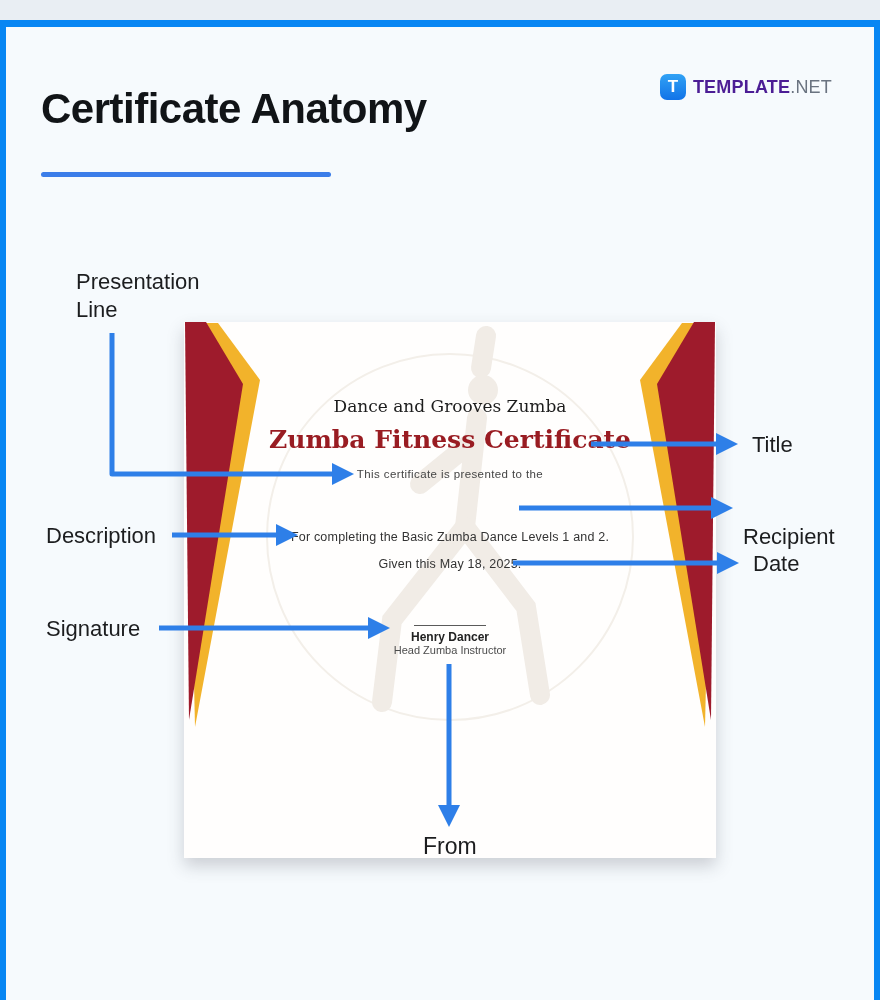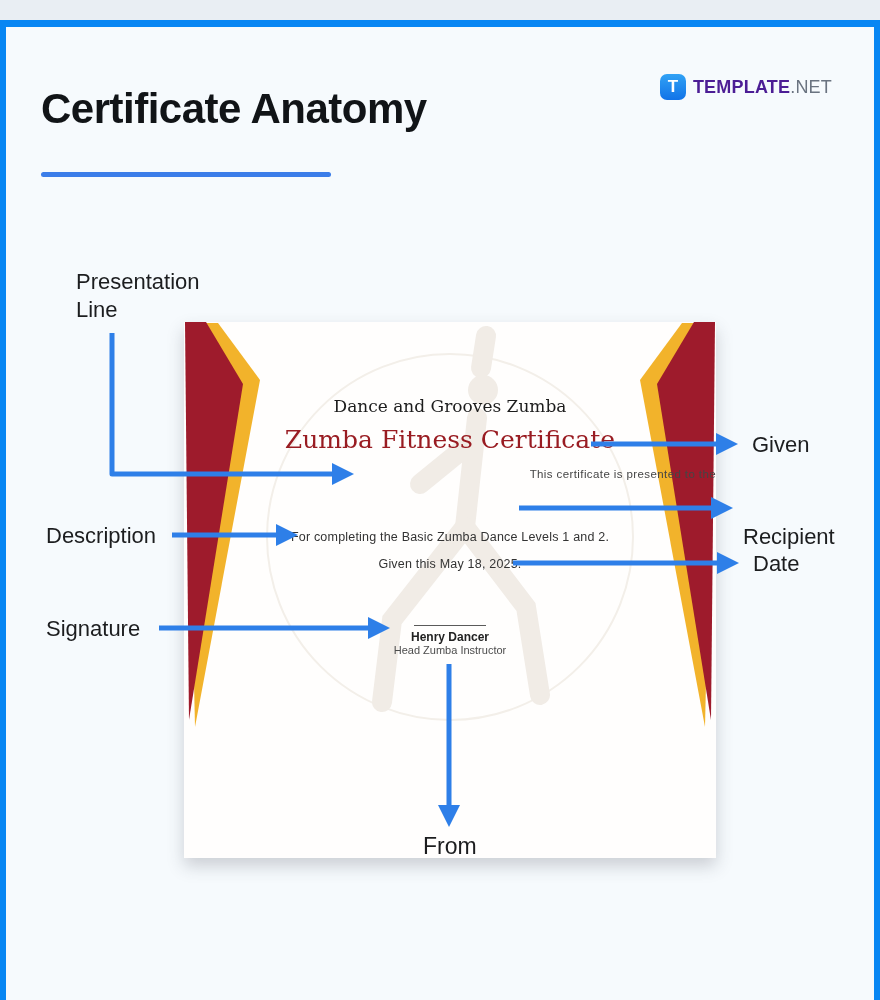--- a/index.html
+++ b/index.html
@@ -66,29 +66,28 @@
   .cert-org {
     top: 74px;
     font-family: "DejaVu Serif", serif;
     font-size: 17px;
     color: #1c1c1c;
   }
   .cert-title {
     top: 103px;
     font-family: "DejaVu Serif", serif;
     font-size: 25px;
-    font-weight: 400;
+    font-weight: 700;
     color: #991c22;
   }
   .cert-presentation {
     top: 146px;
     font-size: 11.5px;
     letter-spacing: 0.4px;
     color: #454545;
-    text-align: right;
   }
   .cert-recipient {
     top: 167px;
     font-family: "DejaVu Serif", serif;
     font-size: 26px;
     font-weight: 600;
     color: #a51e24;
   }
   .cert-description {
     top: 208px;
@@ -181,21 +180,21 @@
     <div class="cert-text cert-description">For completing the Basic Zumba Dance Levels 1 and 2.</div>
     <div class="cert-text cert-date">Given this May 18, 2025.</div>
     <div class="sig-line"></div>
     <div class="cert-text cert-sig-name">Henry Dancer</div>
     <div class="cert-text cert-sig-role">Head Zumba Instructor</div>
   </div>
 
   <div class="anno anno-presentation">Presentation Line</div>
   <div class="anno anno-description">Description</div>
   <div class="anno anno-signature">Signature</div>
-  <div class="anno anno-title">Given</div>
+  <div class="anno anno-title">Title</div>
   <div class="anno anno-recipient">Recipient</div>
   <div class="anno anno-date">Date</div>
   <div class="anno anno-from">From</div>
 
   <svg class="arrows" viewBox="0 0 868 985">
     <g stroke="#2e7fe8" stroke-width="5" fill="none" stroke-linejoin="round">
 
       <polyline points="106,306 106,447 327,447"></polyline>
 
       <line x1="585" y1="417" x2="711" y2="417"></line>

